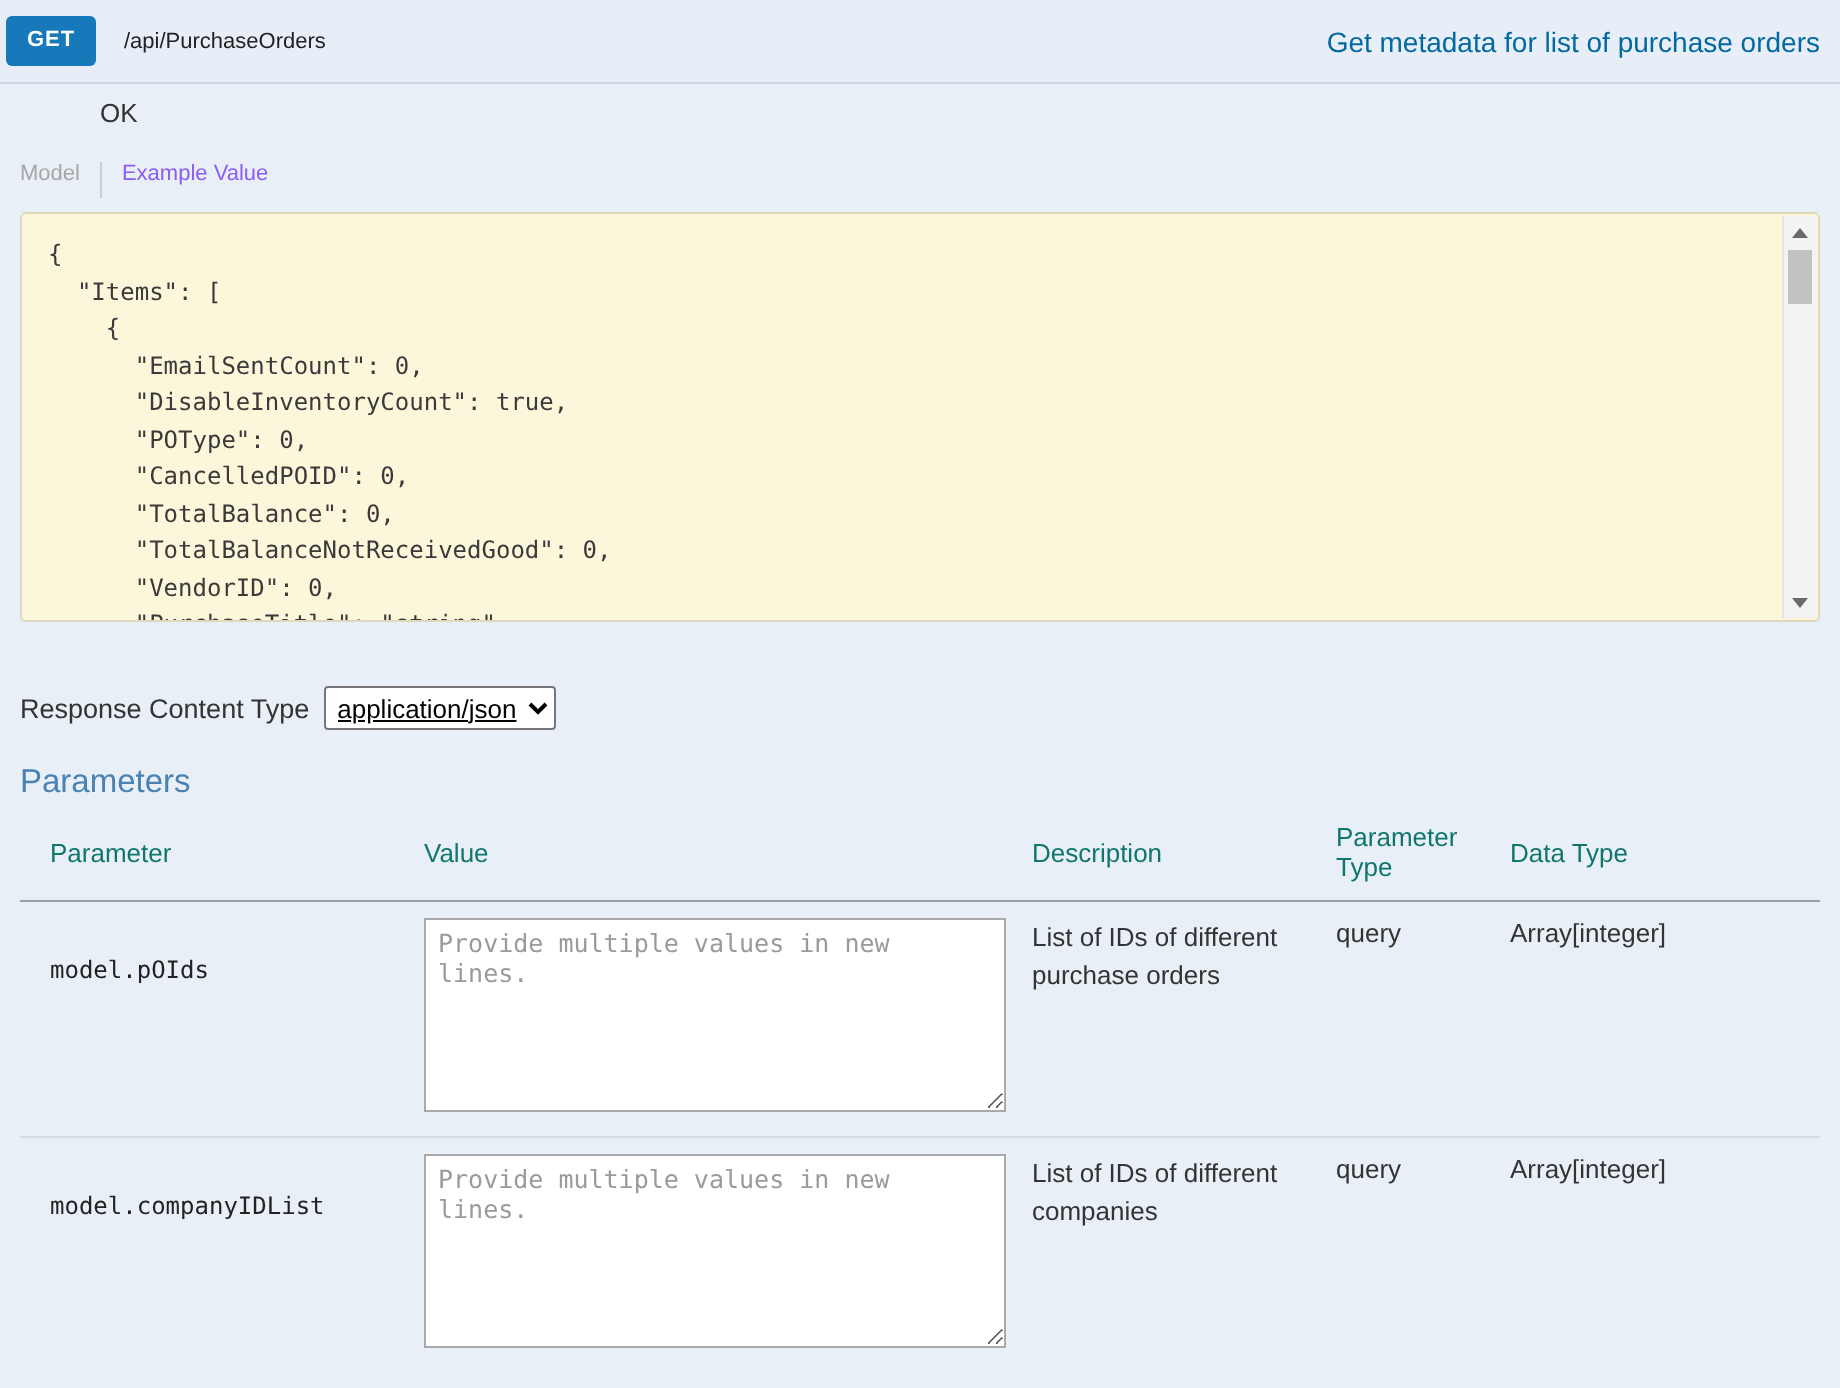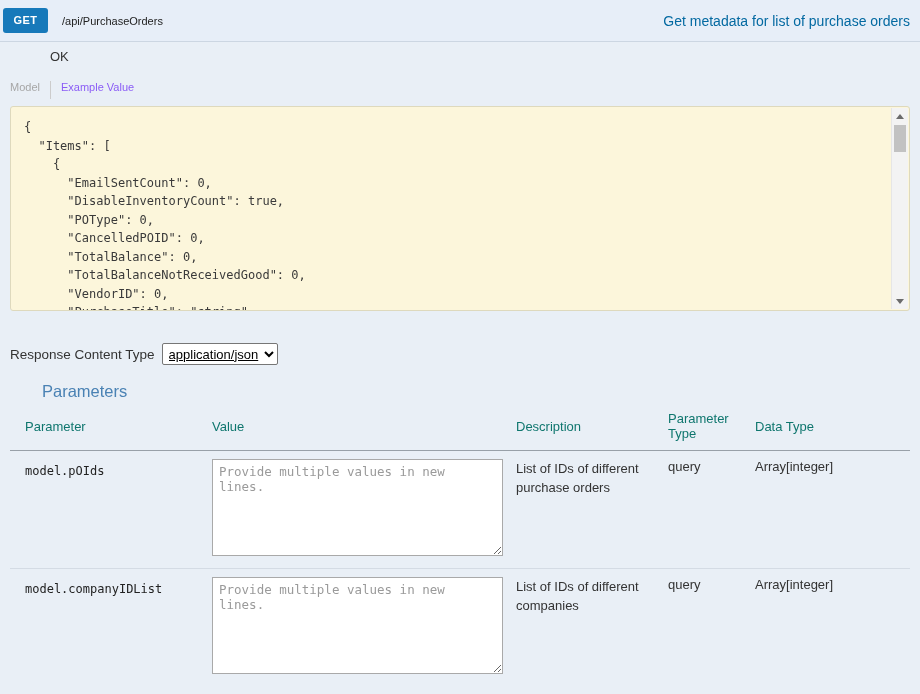--- a/index.html
+++ b/index.html
@@ -80,31 +80,31 @@
   .content-type-row { display: flex; align-items: center; margin-top: 32px; }
   .content-type-label { font-size: 13.5px; color: #333; }
   .content-type-select {
     margin-left: 7px; height: 22px; font-size: 13px;
     font-family: "Liberation Sans", sans-serif;
     background: #fff; border: 1px solid #767676; border-radius: 2px;
     padding: 0 2px;
     text-decoration: underline;
   }
 
-  .parameters-heading { margin-top: 17px; margin-left: 32px; }
+  .parameters-heading { margin-top: 17px; }
 
   
   table.params { width: 100%; border-collapse: collapse; margin-top: 6px; table-layout: fixed; }
   table.params th {
     text-align: left; font-weight: 400; font-size: 13px; color: #0f766e;
     padding: 4px 8px 9px 0; border-bottom: 1px solid #98a0a8; vertical-align: middle;
   }
   table.params th.col-parameter { padding-left: 15px; }
   table.params td { vertical-align: top; padding: 8px 8px 9px 0; font-size: 13px; color: #333; }
-  table.params td.col-parameter { padding-left: 15px; padding-top: 12px; }
+  table.params td.col-parameter { padding-left: 15px; padding-top: 26px; }
   table.params tbody tr { border-bottom: 1px solid #d4dbe4; }
   table.params tbody tr:last-child { border-bottom: none; }
   .param-name { font-family: "DejaVu Sans Mono", monospace; font-size: 12px; color: #222; }
 
   .value-textarea {
     width: 291px; height: 97px;
     border: 1px solid #a9a9a9; background: #fff;
     padding: 4px 6px;
     font-family: "DejaVu Sans Mono", monospace; font-size: 12.5px; color: #333;
     resize: both;

